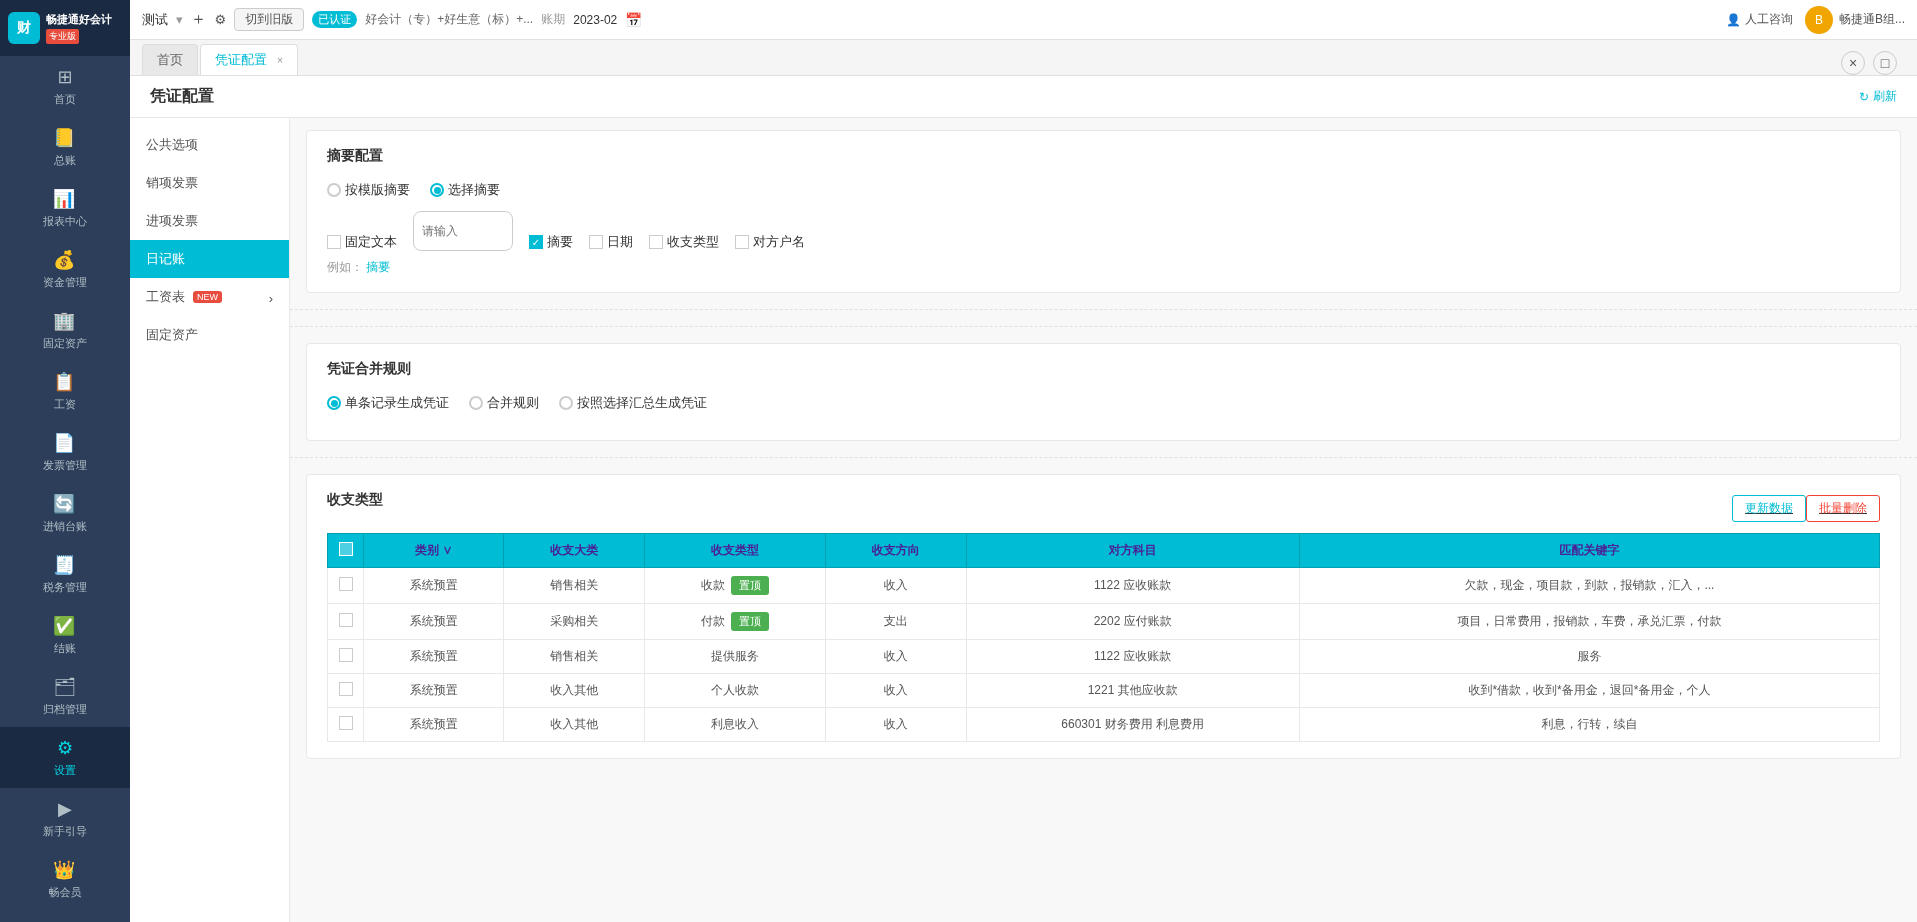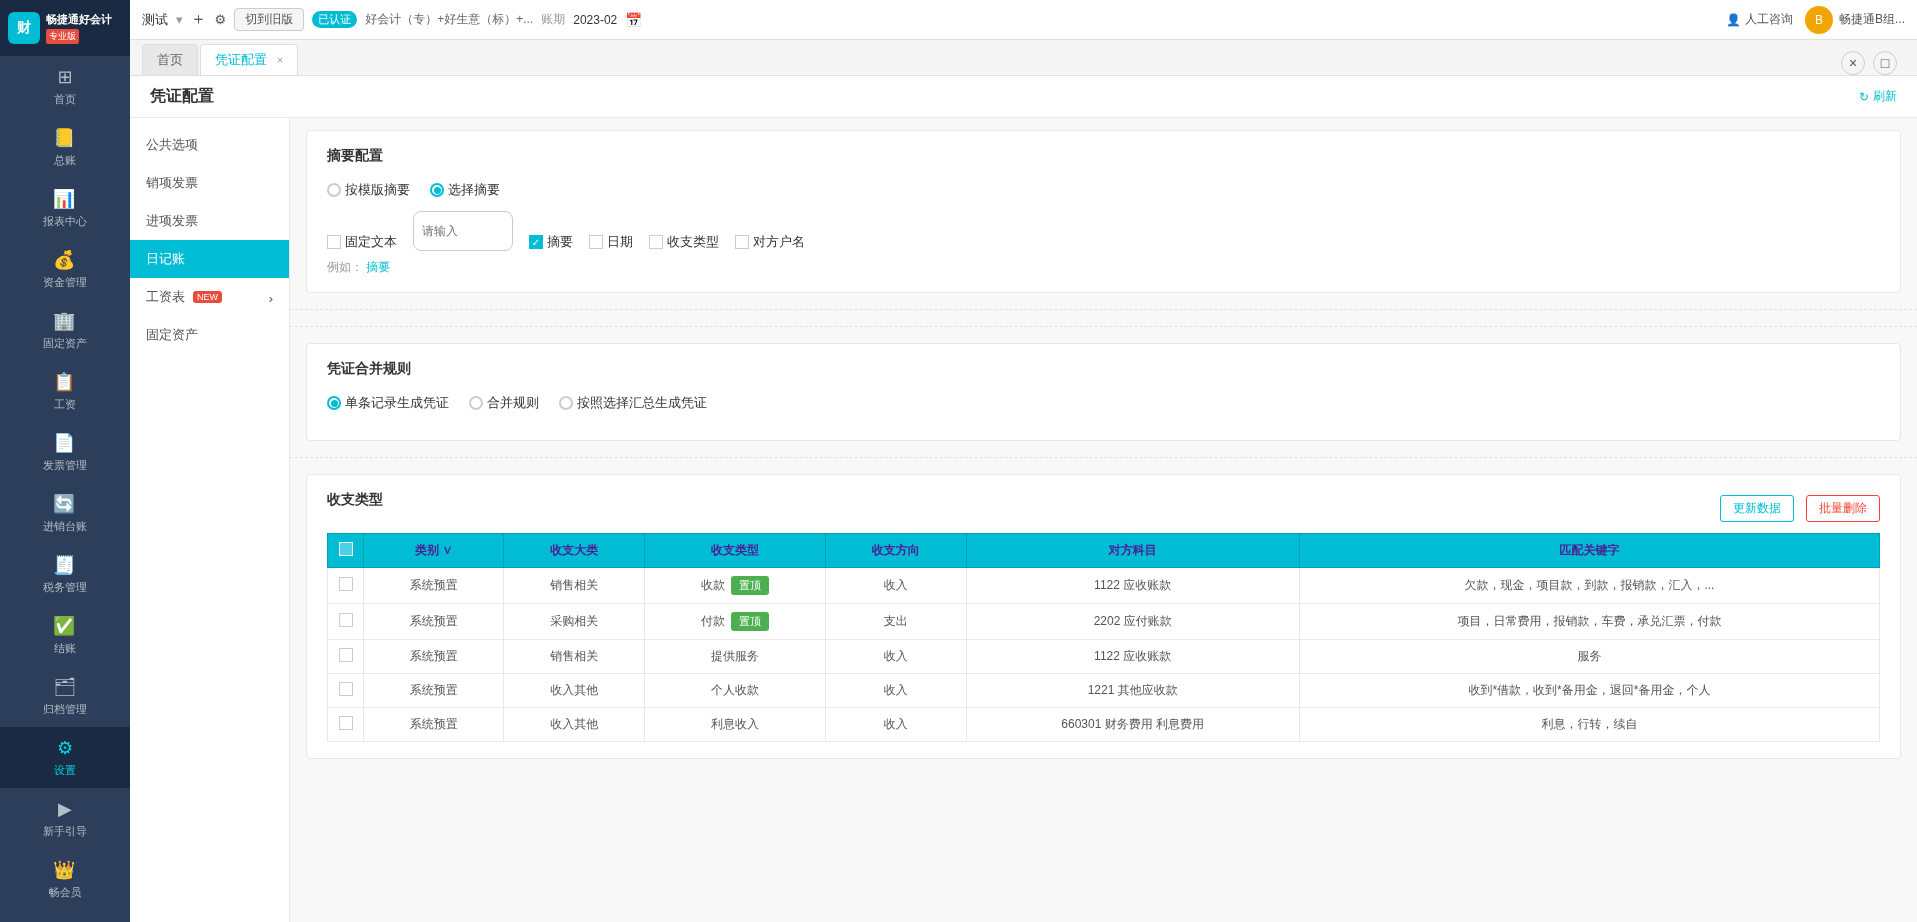--- a/index.html
+++ b/index.html
@@ -71,21 +71,21 @@
     .checkbox-box.checked { background: #00bcd4; border-color: #00bcd4; color: white; font-size: 10px; }
     .text-input { border: 1px solid #ccc; padding: 12px 8px; border-radius: 8px; font-size: 12px; color: #999; width: 100px; }
     .example-text { color: #00bcd4; font-size: 12px; margin-top: 8px; }
     .example-label { color: #999; }
     .dashed-divider { border: none; border-top: 1px dashed #e0e0e0; margin: 16px 0; }
 
     
     .section-header-row { display: flex; align-items: center; justify-content: space-between; margin-bottom: 8px; }
     .btn-update { border: 1px solid #00bcd4; color: #00bcd4; background: white; padding: 4px 12px; border-radius: 3px; font-size: 12px; cursor: pointer; }
     .btn-delete { border: 1px solid #f44336; color: #f44336; background: white; padding: 4px 12px; border-radius: 3px; font-size: 12px; cursor: pointer; }
-    .btn-group { display: flex; gap: 12px; }
+    .btn-group { display: flex; gap: 0; text-decoration: underline; }
 
     .data-table { width: 100%; border-collapse: collapse; font-size: 12px; }
     .data-table th { background: #00bcd4; color: #4c1d95; padding: 8px 10px; text-align: center; font-weight: bold; border: 1px solid #00a0b0; }
     .data-table th.checkbox-col { width: 36px; }
     .data-table td { padding: 8px 10px; border: 1px solid #e8e8e8; text-align: center; background: white; color: #555; }
     .tag-reset { background: #4caf50; color: white; padding: 2px 8px; border-radius: 3px; font-size: 11px; cursor: pointer; }
     .td-left { text-align: left; }
 
     .window-controls { display: flex; gap: 8px; padding: 0 8px; }
     .win-btn { width: 24px; height: 24px; border-radius: 50%; border: 1px solid #ccc; background: #f5f5f5; cursor: pointer; font-size: 14px; display: flex; align-items: center; justify-content: center; color: #555; }

